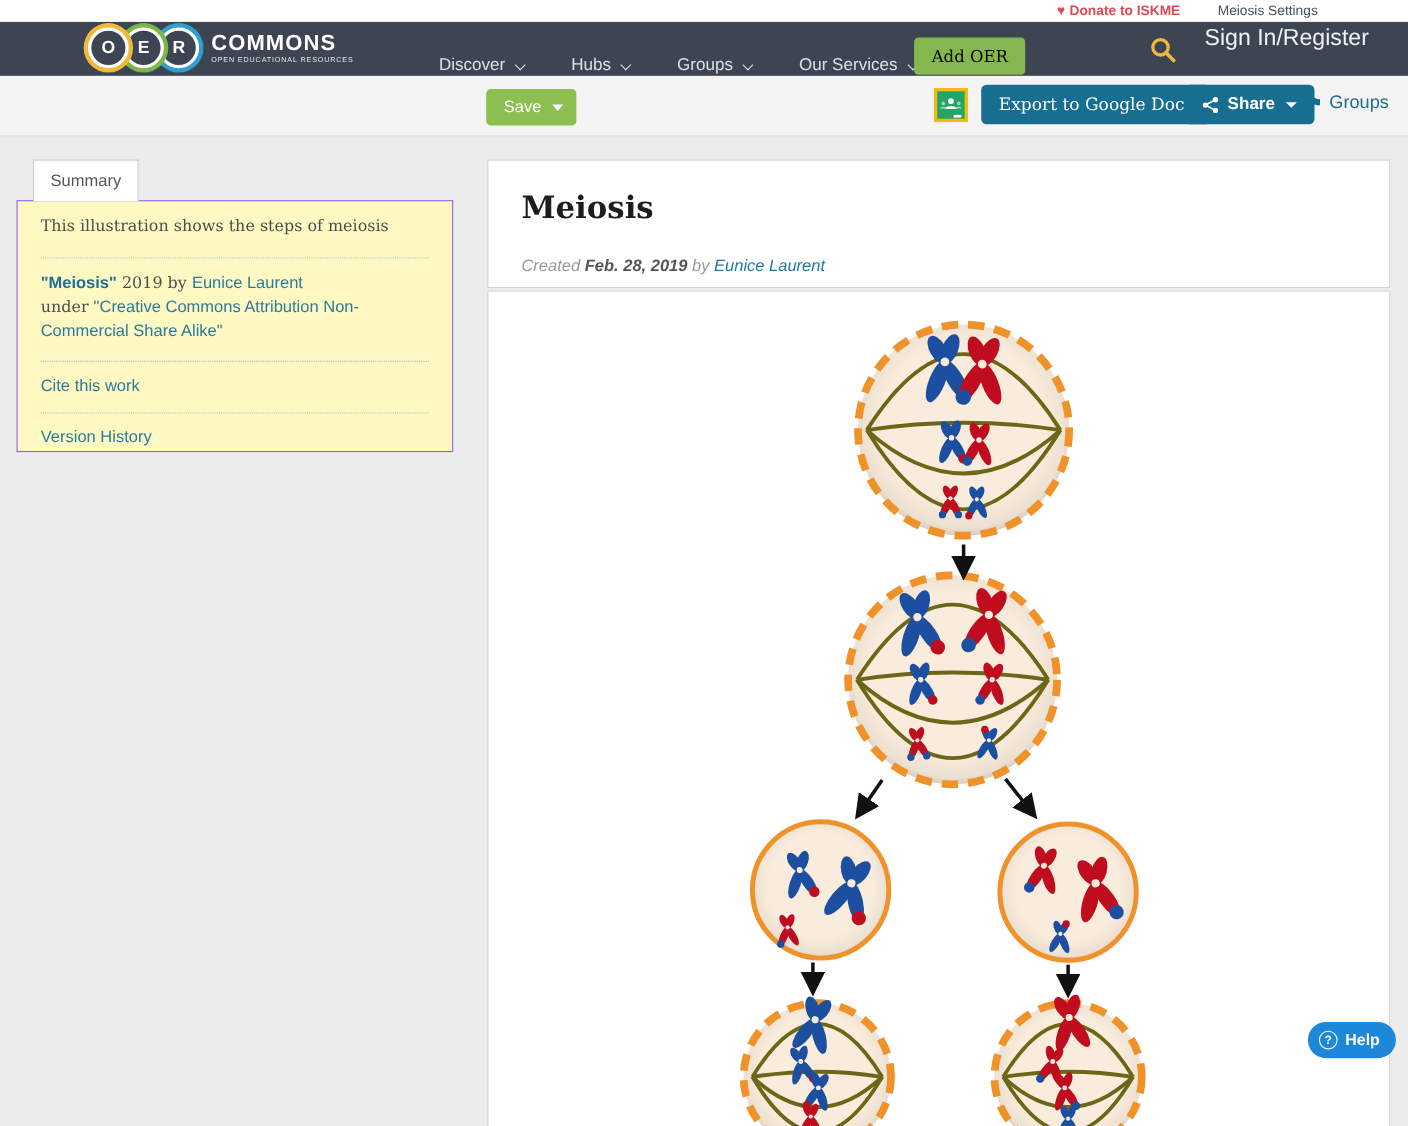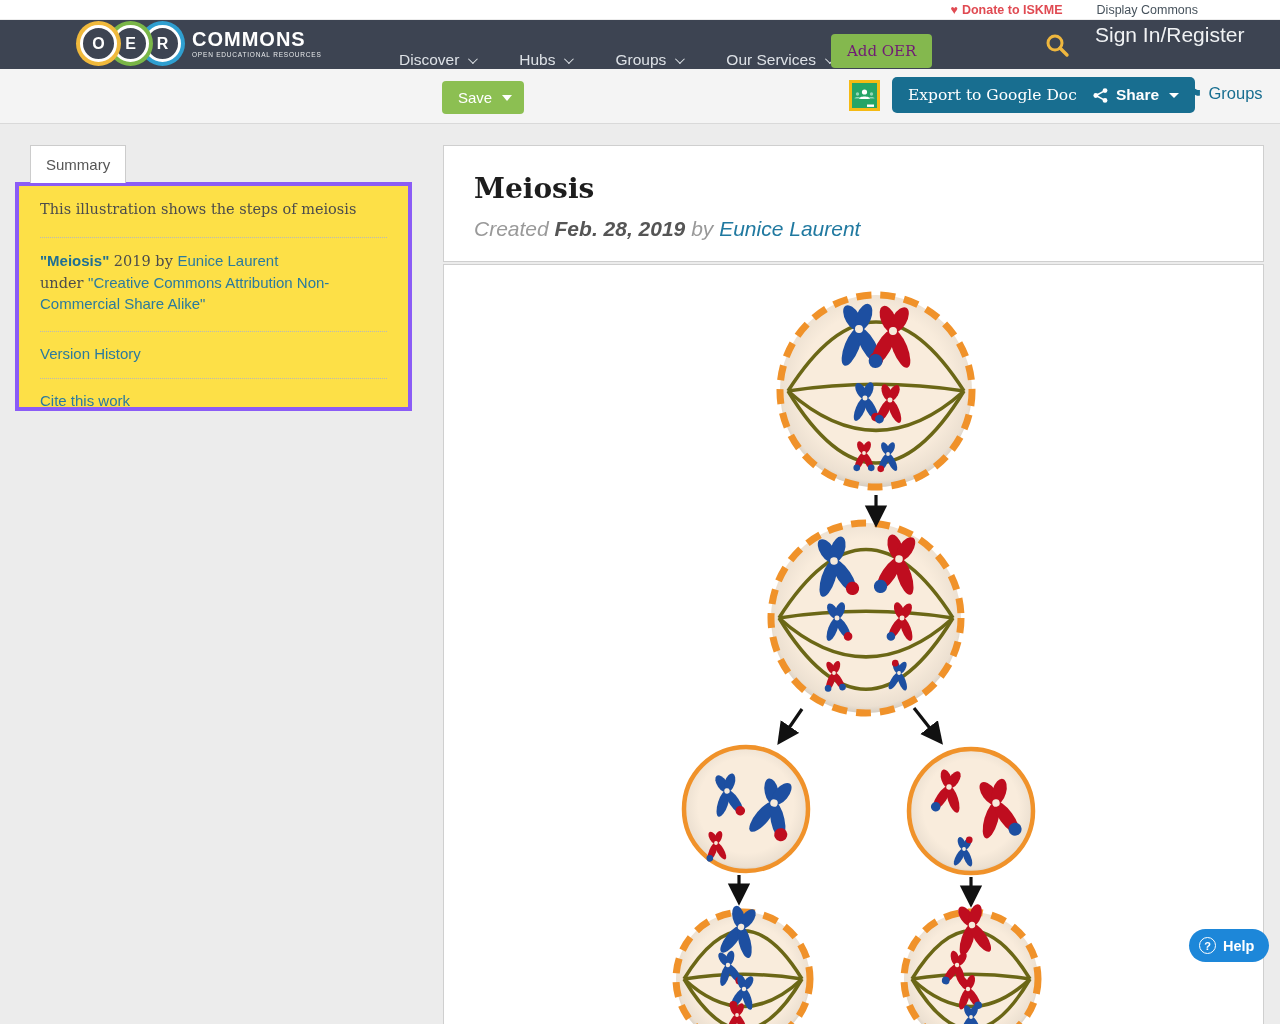--- a/index.html
+++ b/index.html
@@ -24,21 +24,21 @@
   .lc-o { box-shadow:0 0 0 4px #f0b93c; z-index:3; }
   .lc-e { box-shadow:0 0 0 4px #7ab648; z-index:2; }
   .lc-r { box-shadow:0 0 0 4px #2f9fd0; z-index:1; }
   .logo-text { margin-left:16px; color:#fff; line-height:1; }
   .logo-title { font-weight:bold; font-size:20px; letter-spacing:1px; }
   .logo-sub { font-size:6.5px; letter-spacing:0.8px; margin-top:3px; color:#e8eaec; }
   .navmenu { position:absolute; left:399px; top:0; height:49px; display:flex; align-items:flex-end; gap:44px; }
   .navitem { color:#dde1e6; font-size:15.5px; display:flex; align-items:center; gap:9px; cursor:pointer; }
   .chev { width:7px; height:7px; border-right:1.6px solid #dde1e6; border-bottom:1.6px solid #dde1e6;
     transform:rotate(45deg) translateY(-2px); }
-  .add-oer { position:absolute; left:831px; top:14px; background:#84b84e; color:#701a75; border:none;
+  .add-oer { position:absolute; left:831px; top:14px; background:#84b84e; color:#000000; border:none;
     font-size:15px; padding:8px 16px; border-radius:4px; cursor:pointer;
     font-family:"DejaVu Serif", serif; }
   .searchbtn { position:absolute; left:1044px; top:12px; width:28px; height:26px; cursor:pointer; }
   .signin { position:absolute; left:1095px; top:3px; color:#f0f2f4; font-size:21px; cursor:pointer; }
 
   
   .toolbar { position:absolute; top:69px; left:0; width:1280px; height:55px; background:#f4f4f4;
     border-bottom:1px solid #d9d9d9; }
   .save-btn { position:absolute; left:442px; top:12px; background:#8cbf52; color:#fff; border:none;
     border-radius:4px; font-size:15px; padding:8px 12px 8px 16px; cursor:pointer;
@@ -58,55 +58,55 @@
   .report { position:absolute; left:1189px; top:15px; color:#186e90; font-size:16.5px; cursor:pointer;
     display:flex; align-items:center; gap:6px; }
   .report .flag { font-size:15px; }
 
   
   .tabs { position:absolute; top:145px; left:15px; display:flex; z-index:3; }
   .tab { font-size:15px; padding:10px 15px; cursor:pointer; }
   .tab.active { background:#fff; border:1px solid #cccccc; border-bottom:none; color:#555;
     height:38px; margin-left:15px; }
   .tab.inactive { color:#2b7a9e; margin-left:18px; padding-top:11px; }
-  .side-card { position:absolute; top:182px; left:15px; width:397px; height:229px; background:#fde047;
-    border:4px solid #8b5cf6; padding:0 21px; }
+  .side-card { position:absolute; top:182px; left:15px; width:397px; height:229px; background:#fef9c3;
+    border:1px solid #8b5cf6; padding:0 21px; }
   .side-row { border-bottom:1px dotted #b8b8b8; padding:13px 0 16px 0; font-size:15px; }
   .side-row:last-child { border-bottom:none; }
   .serif-txt { font-family:"DejaVu Serif", serif; color:#4c4c4c; font-size:14.5px; line-height:1.5; }
   .attr-line { line-height:1.35; }
   .teal-link { color:#2b7a9e; text-decoration:none; cursor:pointer; }
   .attr-title { color:#1f6f94; font-weight:bold; }
   .side-link { font-size:15px; }
 
   
   .head-card { position:absolute; top:145px; left:443px; width:821px; height:117px; background:#fff;
     border:1px solid #cfcfcf; padding:26px 30px 0 30px; }
   .page-title { font-family:"DejaVu Serif", serif; font-weight:bold; font-size:28px; color:#1d1d1d; }
-  .created-line { margin-top:12px; font-style:italic; font-size:21px; color:#999; }
+  .created-line { margin-top:28px; font-style:italic; font-size:15px; color:#999; }
   .created-date { color:#555; font-weight:bold; }
   .created-author { color:#2079a0; }
 
   .img-card { position:absolute; top:264px; left:443px; width:821px; height:900px; background:#fff;
     border:1px solid #cfcfcf; }
   .figure-svg { position:absolute; top:0; left:0; }
 
   
   .help-btn { position:absolute; left:1189px; top:929px; background:#1d87d9; color:#fff;
     border:none; border-radius:17px; height:33px; padding:0 15px 0 10px; display:flex;
     align-items:center; gap:7px; font-size:14.5px; font-weight:bold; cursor:pointer; }
   .help-q { width:17px; height:17px; border:1.6px solid #fff; border-radius:50%; font-size:11px;
     font-weight:bold; display:flex; align-items:center; justify-content:center; }
 </style>
 </head>
 <body>
 
 <div class="utilbar">
   <span class="donate"><span class="heart">♥</span><span>Donate to ISKME</span></span>
-  <span class="displayset">Display Commons</span>
+  <span class="displayset">Meiosis Settings</span>
 </div>
 
 <div class="navbar">
   <div class="logo">
     <div class="logo-circle lc-o">O</div>
     <div class="logo-circle lc-e">E</div>
     <div class="logo-circle lc-r">R</div>
     <div class="logo-text">
       <div class="logo-title">COMMONS</div>
       <div class="logo-sub">OPEN EDUCATIONAL RESOURCES</div>
@@ -178,22 +178,22 @@
 
 <div class="tabs">
   <div class="tab active">Summary</div>
 </div>
 <div class="side-card">
   <div class="side-row serif-txt">This illustration shows the steps of meiosis</div>
   <div class="side-row attr-line">
     <span class="attr-title">"Meiosis"</span><span class="serif-txt"> 2019 by </span><span class="teal-link">Eunice Laurent</span><br>
     <span class="serif-txt">under </span><span class="teal-link">"Creative Commons Attribution Non-Commercial Share Alike"</span>
   </div>
+  <div class="side-row side-link"><span class="teal-link">Cite this work</span></div>
   <div class="side-row side-link"><span class="teal-link">Version History</span></div>
-  <div class="side-row side-link"><span class="teal-link">Cite this work</span></div>
 </div>
 
 <div class="head-card">
   <div class="page-title">Meiosis</div>
   <div class="created-line">
     <span>Created </span><span class="created-date">Feb. 28, 2019</span><span> by </span><span class="created-author teal-link">Eunice Laurent</span>
   </div>
 </div>
 
 <div class="img-card">

